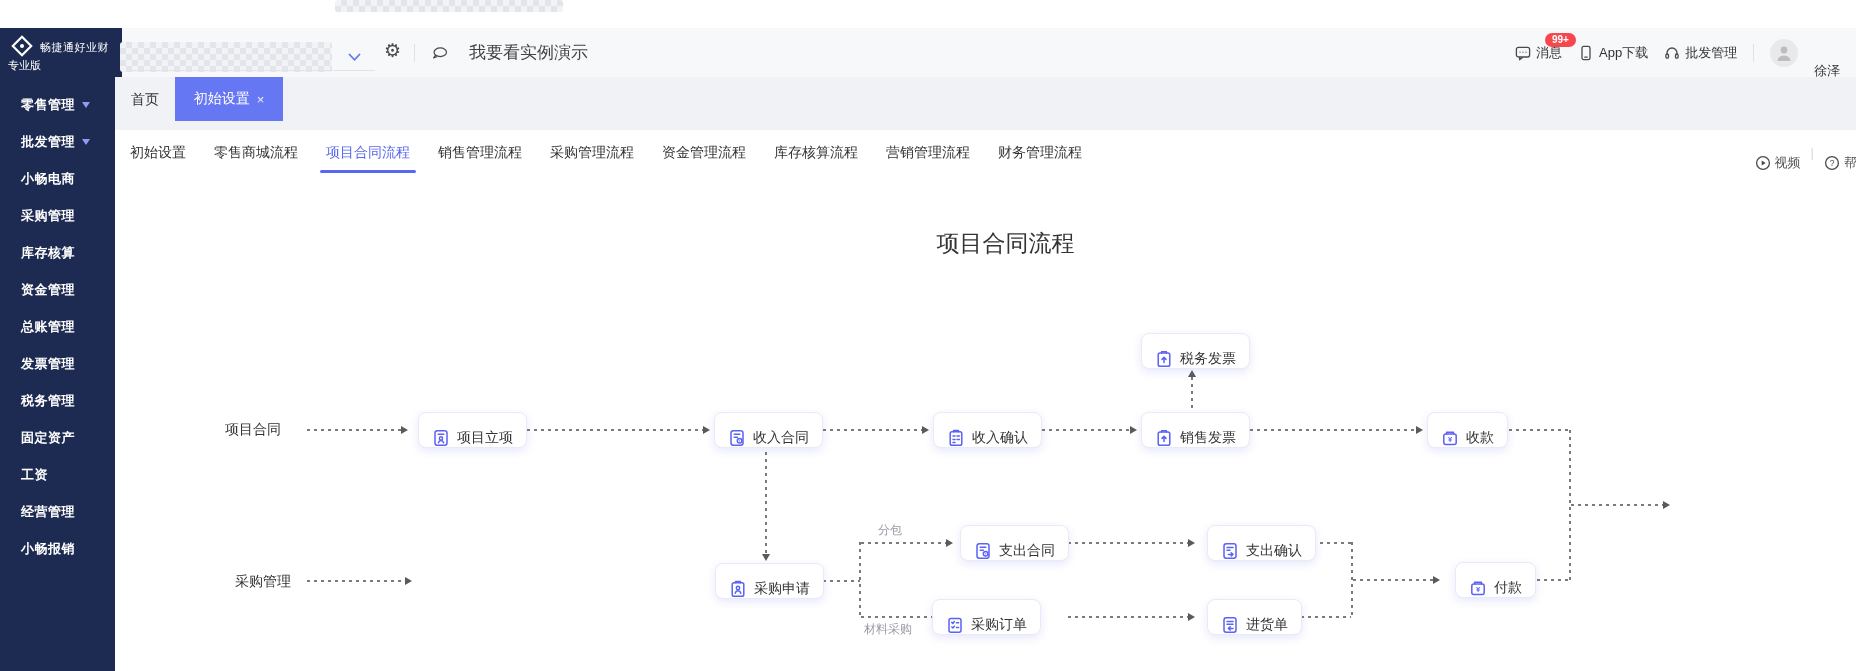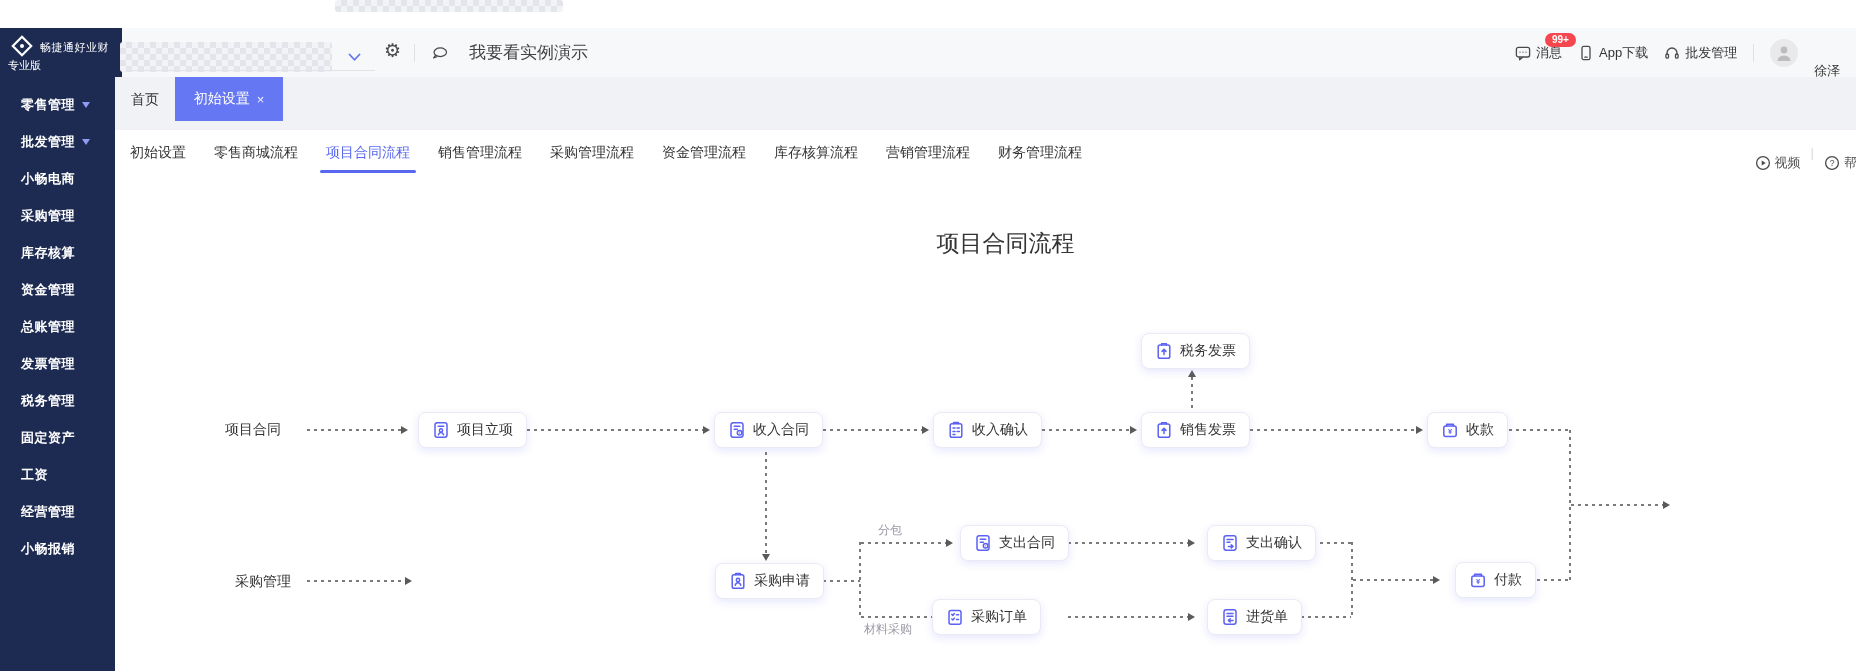--- a/index.html
+++ b/index.html
@@ -48,21 +48,21 @@
   .wtab.active { color:#5868f0; }
   .wtab.active .underline { position:absolute; left:-6px; right:-6px; bottom:2px; height:3px; border-radius:2px; background:#5868f0; }
   .wactions { position:absolute; right:-14px; top:0; height:45px; display:flex; align-items:center; gap:6px; font-size:13px; color:#555; }
   .wactions .sep { color:#d8d8d8; margin:0 4px; }
   .waction { display:flex; align-items:center; gap:4px; cursor:pointer;margin-top:20px; }
   .flow-title { position:absolute; left:0; top:98px; width:1781px; text-align:center; font-size:23px; font-weight:500; color:#333; }
 
   
   .flow { position:absolute; left:0; top:0; width:1856px; height:671px; pointer-events:none; z-index:6; }
   .flow .clickable { pointer-events:auto; }
-  .node { position:absolute; display:flex; align-items:center; gap:7px; background:#fff; border:1px solid #eaeaf5; border-radius:8px; height:36px; padding:0 13px; font-size:14px; color:#333; white-space:nowrap; box-shadow:0 3px 9px rgba(100,110,240,.16); cursor:pointer; }
+  .node { position:absolute; display:flex; align-items:flex-end; gap:7px; background:#fff; border:1px solid #eaeaf5; border-radius:8px; height:36px; padding:0 13px; font-size:14px; color:#333; white-space:nowrap; box-shadow:0 3px 9px rgba(100,110,240,.16); cursor:pointer; }
   .nicon { width:18px; height:18px; flex:0 0 18px; }
   .nicon svg { width:18px; height:18px; stroke:#5b62f4; fill:none; stroke-width:1.5; stroke-linecap:round; stroke-linejoin:round; }
   .lane-label { position:absolute; font-size:14px; color:#333; }
   .edge-label { position:absolute; font-size:12px; color:#9a9aa5; }
   .hline { position:absolute; height:2px; background-image:repeating-linear-gradient(90deg,#7a7a7a 0 3px,transparent 3px 7px); }
   .vline { position:absolute; width:2px; background-image:repeating-linear-gradient(180deg,#7a7a7a 0 3px,transparent 3px 7px); }
   .ar,.au,.ad { position:absolute; width:0; height:0; }
   .ar { border:4px solid transparent; border-right:0; border-left:7px solid #5a5a5a; }
   .au { border:4px solid transparent; border-top:0; border-bottom:7px solid #5a5a5a; }
   .ad { border:4px solid transparent; border-bottom:0; border-top:7px solid #5a5a5a; }

